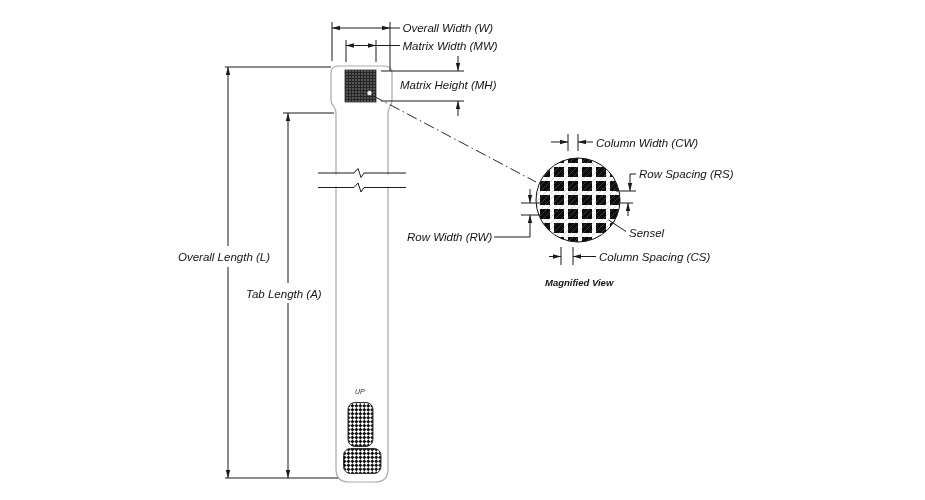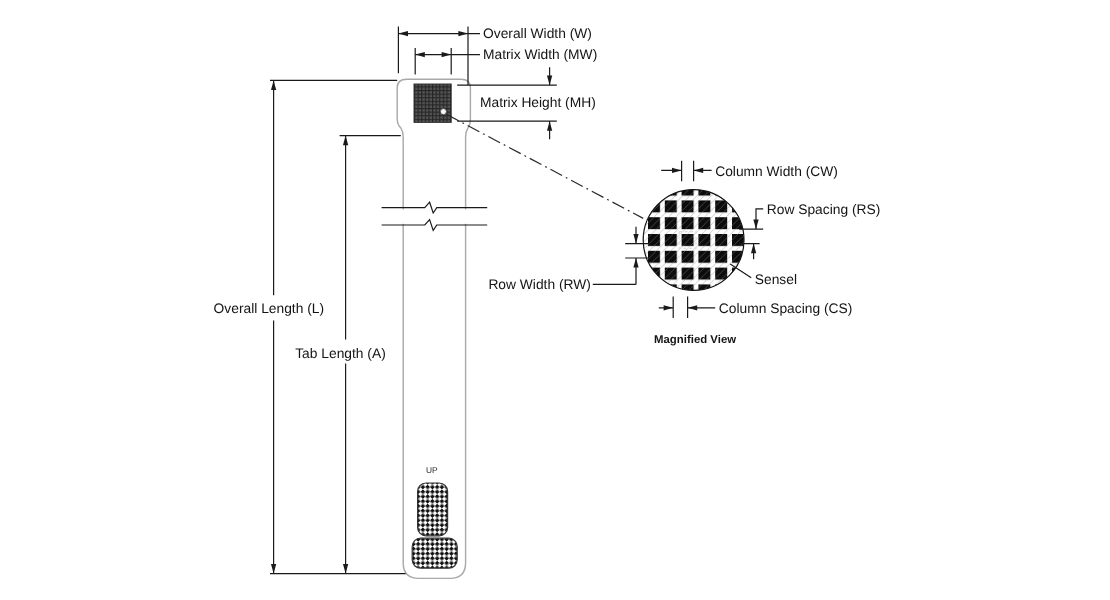--- a/index.html
+++ b/index.html
@@ -1,16 +1,16 @@
 <!DOCTYPE html>
 <html><head>
 <meta charset="utf-8">
 <style>
   html,body{margin:0;padding:0;background:#fff;}
-  .stage{position:relative;width:925px;height:500px;background:#d946ef;overflow:hidden;}
+  .stage{position:relative;width:925px;height:500px;background:#d946ef;overflow:hidden;font-style:italic;}
   svg{display:block;}
   svg text{font-family:"Liberation Sans","DejaVu Sans",sans-serif;font-size:11.5px;fill:#141414;}
   svg text.small{font-size:9.5px;font-weight:600;}
   svg text.tiny{font-size:7px;fill:#2a2a2a;}
   .ink{stroke:#1a1a1a;stroke-width:1;fill:none;}
   .ah{fill:#1a1a1a;stroke:none;}
   .outline{stroke:#a9a9a9;stroke-width:1.2;fill:#ffffff;}
   .padstroke{stroke:#333;stroke-width:1;}
   .dashdot{stroke:#2a2a2a;stroke-width:1;fill:none;stroke-dasharray:11 3.5 1.5 3.5;}
   .senselbox{fill:none;stroke:#dcdcdc;stroke-width:1;stroke-dasharray:2.5 2;}

